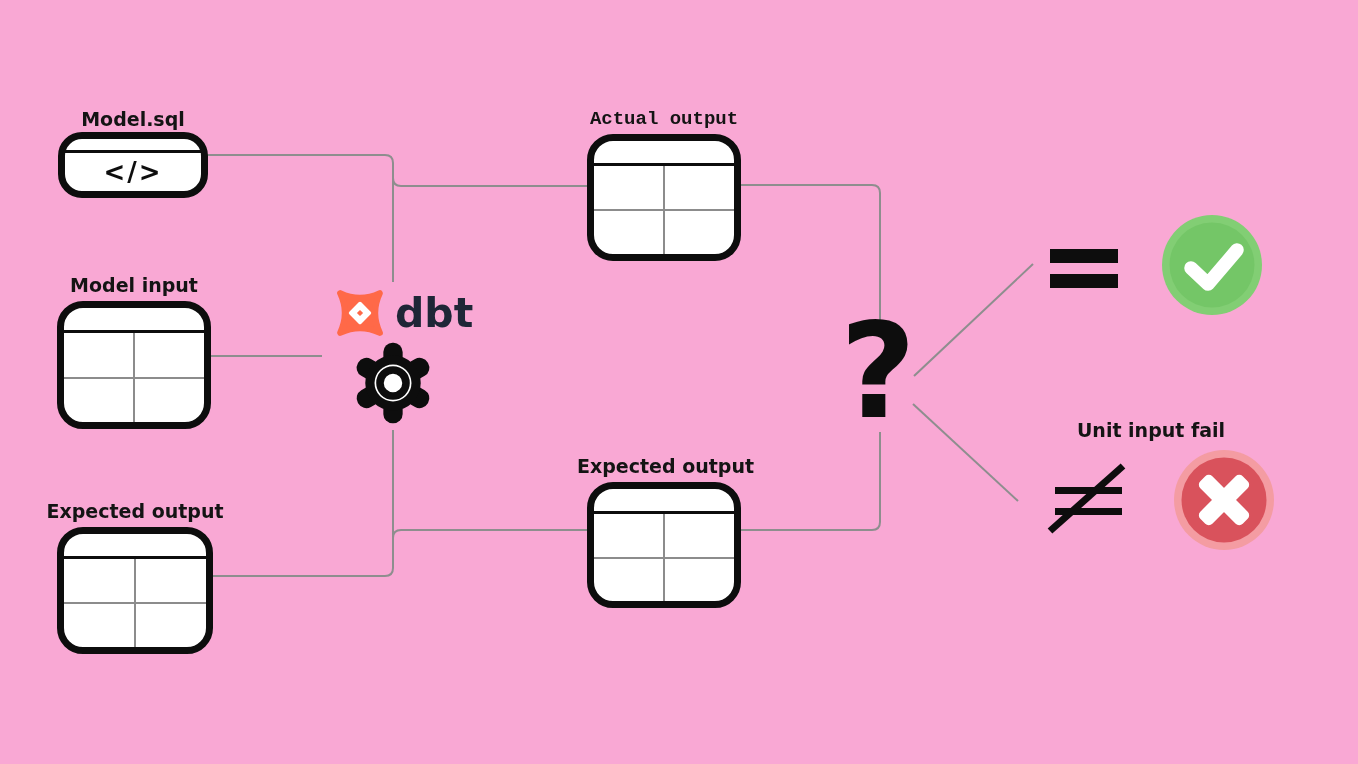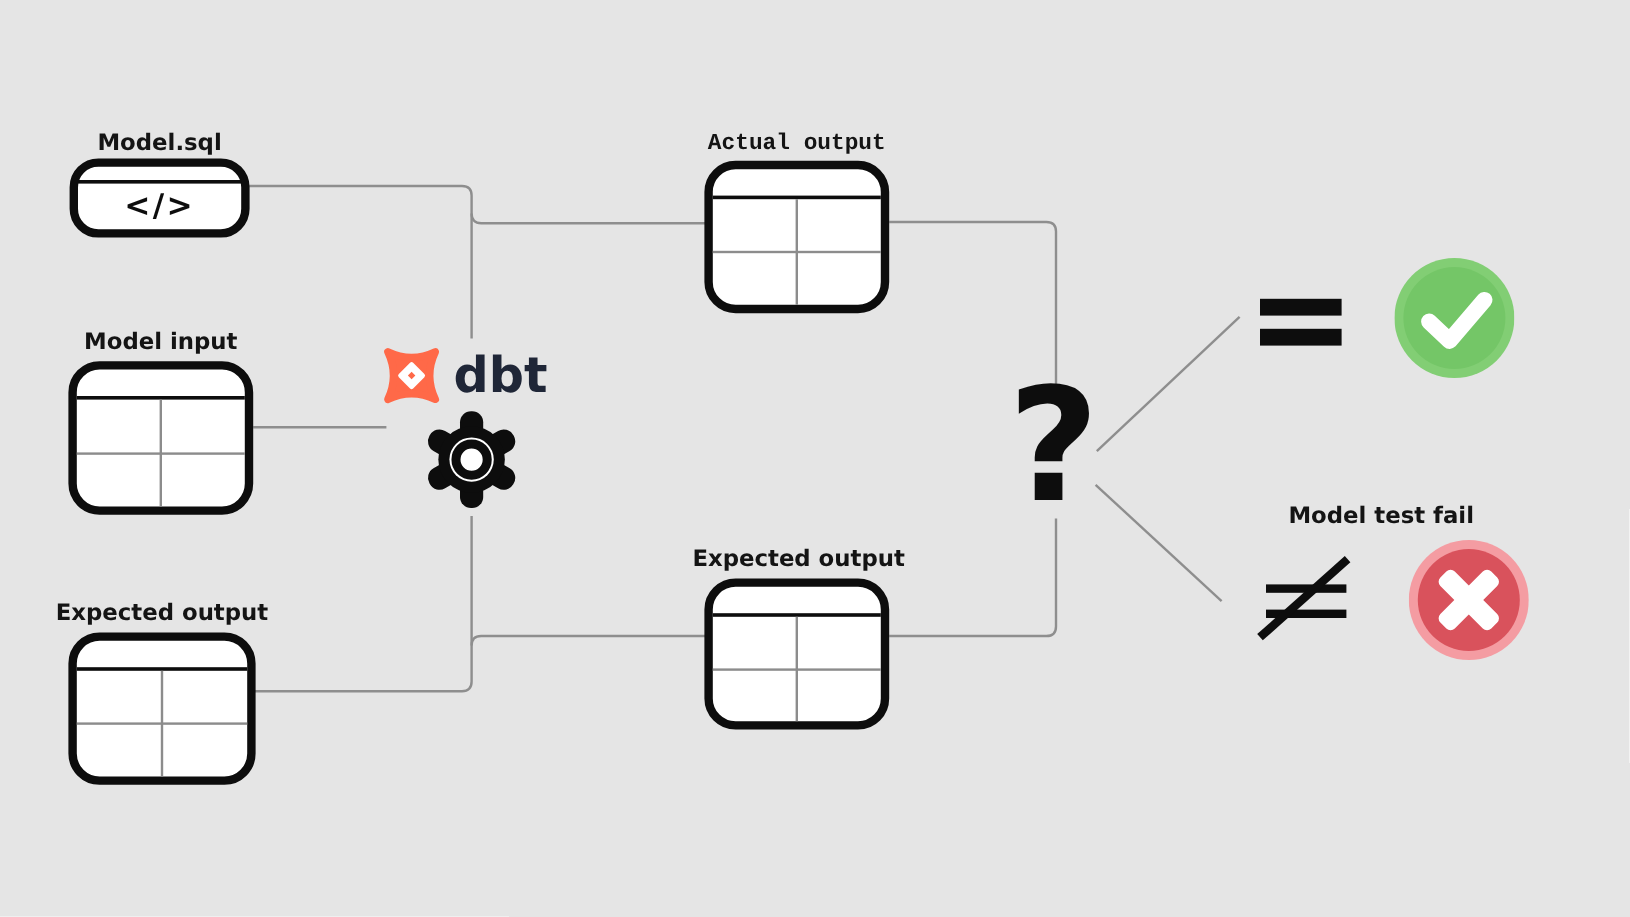--- a/index.html
+++ b/index.html
@@ -1,17 +1,17 @@
 <!DOCTYPE html>
 <html style="--ink: #0d0d0d; --text: #141414; --line: #8e8e8e; --grid: #8c8c8c; --dbt_orange: #ff6948; --dbt_navy: #1f2637; --success_outer: #82ce74; --success_inner: #74c667; --fail_outer: #f49ca2; --fail_inner: #d9525c;"><head>
 <meta charset="utf-8">
 <style>
   html,body{margin:0;padding:0;background:#fff;}
   body{font-family:"DejaVu Sans","Liberation Sans",sans-serif;}
-  .canvas{position:relative;width:1358px;height:764px;background:#e5e5e5;overflow:hidden;}
+  .canvas{position:relative;width:1358px;height:764px;background:#f9a8d4;overflow:hidden;}
 
   svg.connectors{position:absolute;left:0;top:0;width:1358px;height:764px;}
   .conn{fill:none;stroke:var(--line);stroke-width:2px;}
 
   .nlabel{position:absolute;font-weight:bold;font-size:19px;color:var(--text);text-align:center;white-space:nowrap;}
 
   
   .tnode{position:absolute;border:7px solid var(--ink);border-radius:26px;background:#fff;
          box-sizing:border-box;display:flex;flex-direction:column;}
   .t-head{height:22px;border-bottom:3px solid var(--ink);flex:none;}
@@ -20,21 +20,21 @@
   .gh{position:absolute;top:50%;left:0;right:0;height:2px;margin-top:-1px;background:var(--grid);}
 
   
   .cnode{position:absolute;border:7px solid var(--ink);border-radius:24px;background:#fff;
          box-sizing:border-box;display:flex;flex-direction:column;}
   .c-head{height:11px;border-bottom:3px solid var(--ink);flex:none;}
   .c-body{flex:1;display:flex;align-items:center;justify-content:center;
           font-weight:bold;font-size:26px;letter-spacing:2px;color:var(--ink);}
 
   
-  .dbt{position:absolute;left:317px;top:287px;display:flex;align-items:center;gap:9px;}
+  .dbt{position:absolute;left:334px;top:287px;display:flex;align-items:center;gap:9px;}
   .dbt-word{font-weight:bold;font-size:41px;color:var(--dbt_navy);letter-spacing:0px;line-height:1;}
 
   .gear{position:absolute;left:351px;top:341px;}
 
   .qmark{position:absolute;left:830px;top:306px;width:96px;text-align:center;
          font-size:131px;font-weight:bold;color:var(--ink);line-height:1;}
 
   
   .equals{position:absolute;left:1050px;top:249px;width:68px;}
   .equals .bar{height:14px;background:var(--ink);}
@@ -130,21 +130,21 @@
   <div class="equals">
     <div class="bar"></div>
     <div class="bar"></div>
   </div>
   <svg class="badge" style="left:1162px;top:215px;" width="100" height="100" viewBox="0 0 100 100">
     <circle cx="50" cy="50" r="50" fill="var(--success_outer)"></circle>
     <circle cx="50" cy="50" r="42.5" fill="var(--success_inner)"></circle>
     <path d="M29,53 L46,69 L75,35" fill="none" stroke="#fff" stroke-width="13.5" stroke-linecap="round" stroke-linejoin="round"></path>
   </svg>
 
-  <div class="nlabel" style="left:1051px;top:419px;width:200px;">Model test fail</div>
+  <div class="nlabel" style="left:1051px;top:419px;width:200px;">Unit input fail</div>
   <svg class="neq" width="86" height="86" viewBox="0 0 86 86">
     <rect x="11" y="27" width="67" height="7" fill="var(--ink)"></rect>
     <rect x="11" y="48" width="67" height="7" fill="var(--ink)"></rect>
     <line x1="6" y1="71" x2="79" y2="6" stroke="var(--ink)" stroke-width="7"></line>
   </svg>
   <svg class="badge" style="left:1174px;top:450px;" width="100" height="100" viewBox="0 0 100 100">
     <circle cx="50" cy="50" r="50" fill="var(--fail_outer)"></circle>
     <circle cx="50" cy="50" r="42.5" fill="var(--fail_inner)"></circle>
     <g fill="#fff">
       <rect x="20" y="41.5" width="60" height="17" rx="5" transform="rotate(45 50 50)"></rect>

